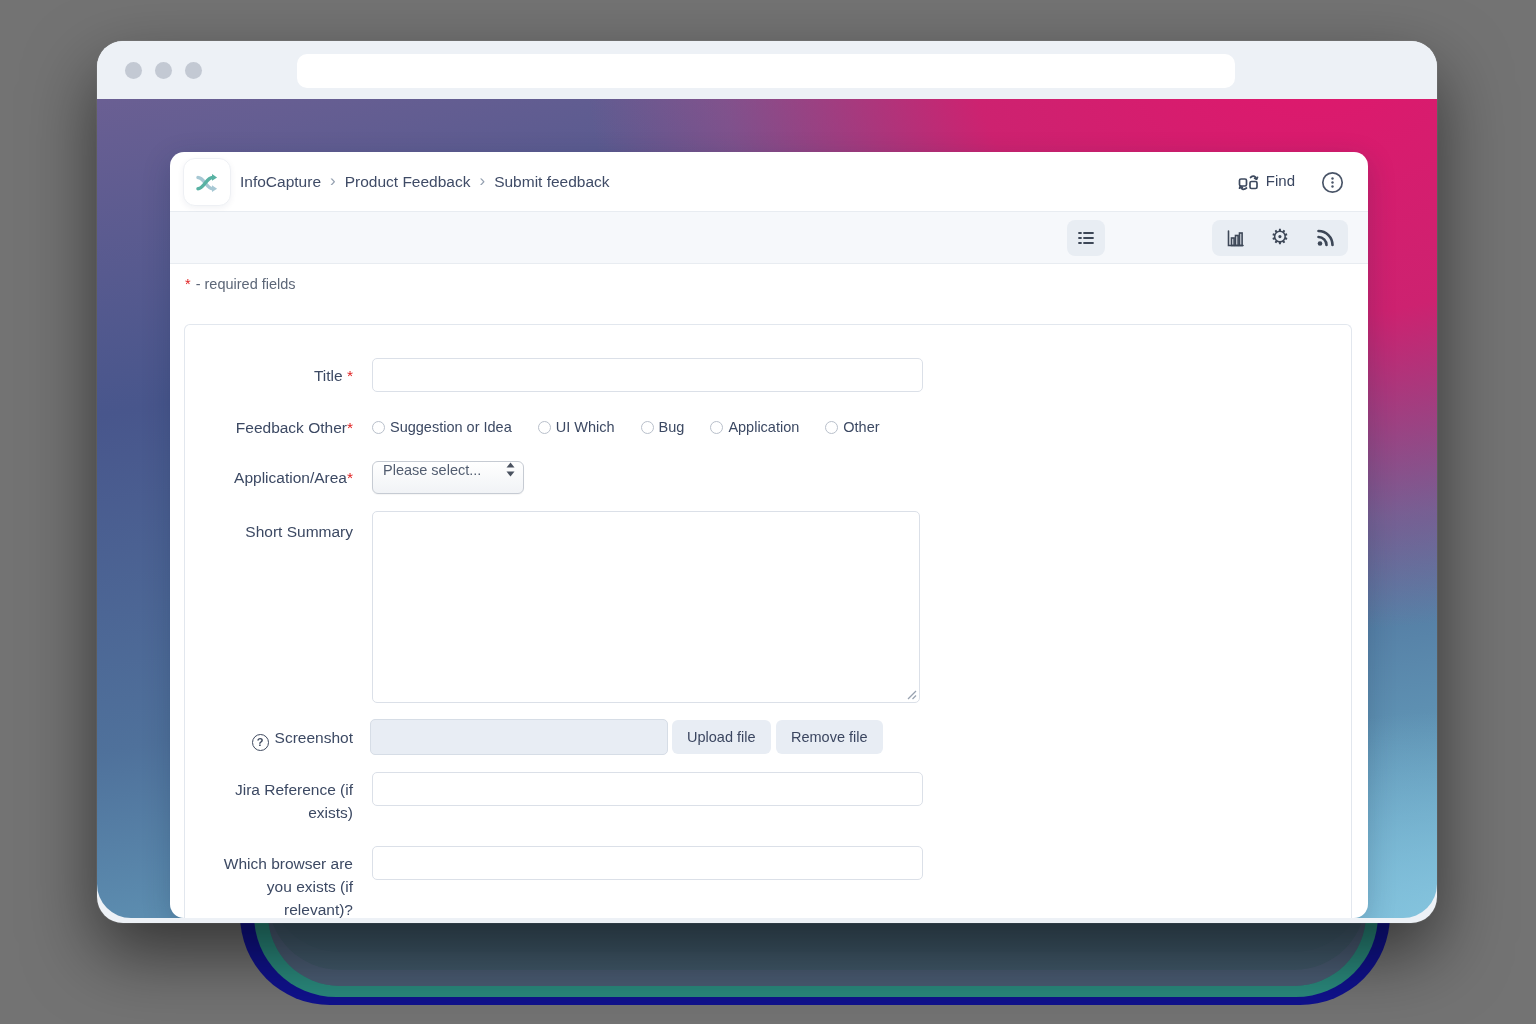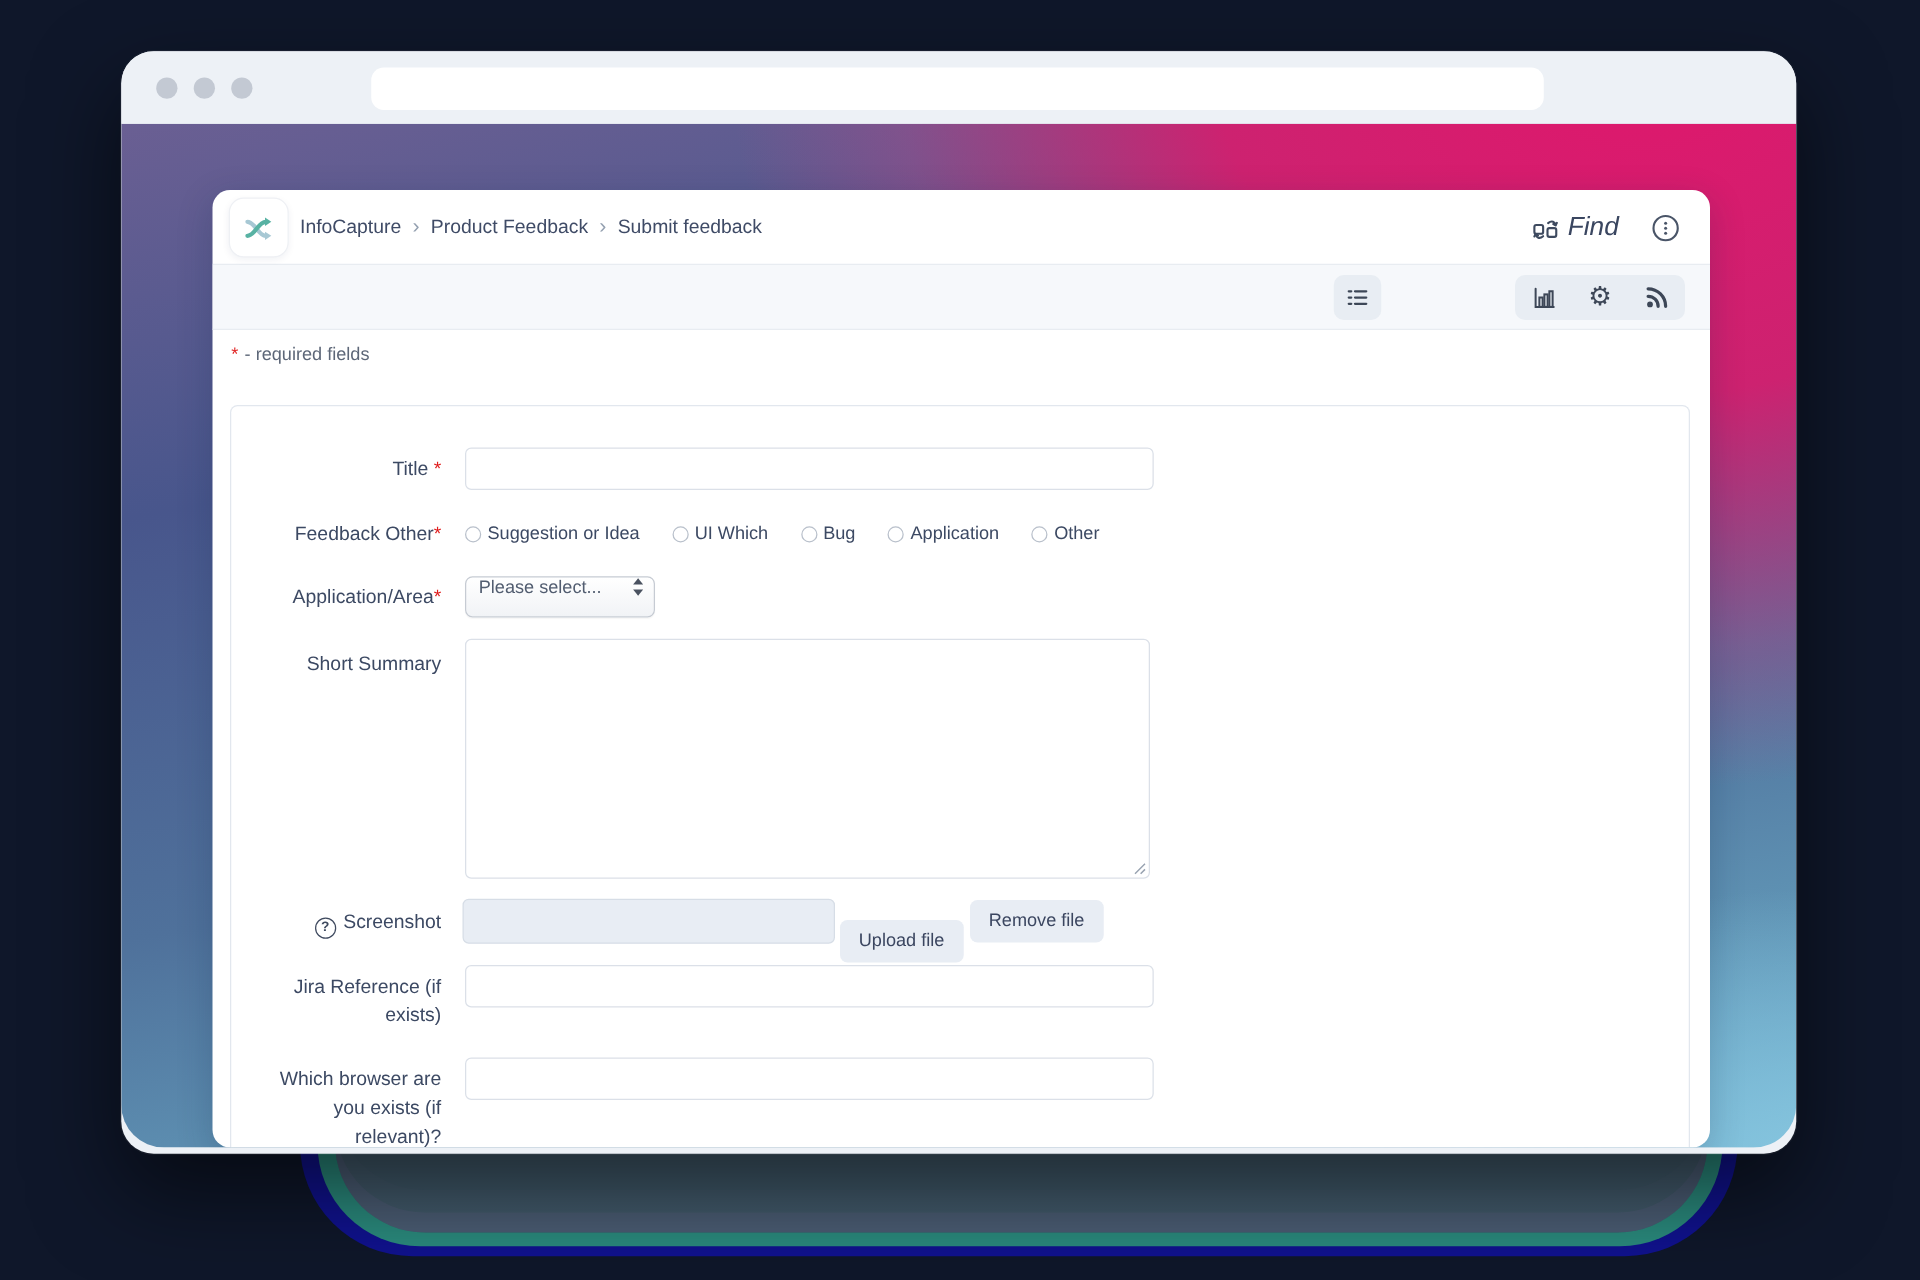--- a/index.html
+++ b/index.html
@@ -1,18 +1,18 @@
 <!DOCTYPE html>
 <html><head>
 <meta charset="utf-8">
 <style>
   * { margin:0; padding:0; box-sizing:border-box; }
   html,body { width:1536px; height:1024px; background:#000; overflow:hidden;
               font-family:"Liberation Sans", sans-serif; }
-  .stage { position:relative; width:1536px; height:1024px; background:#0f172a; }
+  .stage { position:relative; width:1536px; height:1024px; background:#737373; }
 
   
   .layer { position:absolute; }
   .layer-navy  { left:240px; right:146px; top:600px; bottom:19px; border-radius:90px; background:#10128e; }
   .layer-teal  { left:254px; right:158px; top:610px; bottom:27px; border-radius:82px; background:#2a8a7d; }
   .layer-slate { left:268px; right:170px; top:620px; bottom:38px; border-radius:72px;
                  background:linear-gradient(180deg,#4b5a70 0%,#3f5a6a 100%);
                  box-shadow:inset 0 -16px 0 rgba(95,100,135,0.30), inset 0 -34px 0 rgba(75,95,115,0.28); }
 
   
@@ -38,21 +38,21 @@
           box-shadow:0 8px 28px rgba(15,35,70,0.22); }
 
   .card-header { position:relative; height:60px; border-bottom:1px solid #e8ecf1; }
   .logo { position:absolute; left:13px; top:6px; width:48px; height:48px; background:#fff;
           border:1px solid #eef0f4; border-radius:12px; display:flex; align-items:center; justify-content:center;
           box-shadow:0 2px 6px rgba(20,40,80,0.06); }
   .crumbs { position:absolute; left:70px; top:0; height:60px; display:flex; align-items:center;
             font-size:15.5px; color:#3f4b66; }
   .crumb-sep { color:#94a0b0; font-size:17px; margin:0 9px 2px 9px; }
   .header-right { position:absolute; right:24px; top:0; height:60px; display:flex; align-items:center; gap:26px; }
-  .find { display:flex; align-items:flex-end; gap:7px; font-size:21px; color:#3a4660; cursor:pointer;font-style:italic; }
+  .find { display:flex; align-items:flex-start; gap:7px; font-size:15px; color:#3a4660; cursor:pointer; }
 
   .toolbar { position:relative; height:52px; background:#f6f8fb; border-bottom:1px solid #e8ecf1;
              display:flex; align-items:center; justify-content:flex-end; padding-right:20px; gap:9px; }
   .tbtn { height:36px; background:#e8edf3; border-radius:8px; display:flex; align-items:center;
           justify-content:center; cursor:pointer; }
   .tbtn.single { width:38px; margin-right:98px; }
   .tbtn.group  { width:136px; gap:0; }
   .tbtn.group .gslot { flex:1; display:flex; align-items:center; justify-content:center; }
   .gear-glyph { font-family:"DejaVu Sans", sans-serif; font-size:21px; color:#3d4757; line-height:1; }
 
@@ -277,21 +277,21 @@
             </div>
           </div>
 
           <div class="frow" style="top:394px; height:36px;">
             <div class="flabel" style="top:7px;">
               <span class="help-circle">?</span><span>Screenshot</span>
             </div>
             <div class="fctrl" style="top:0; left:185px;">
               <div class="file-box"></div>
             </div>
-            <div class="fctrl" style="top:17px; left:487px;">
+            <div class="fctrl" style="top:1px; left:487px;">
               <button class="fbtn">Upload file</button>
             </div>
             <div class="fctrl" style="top:1px; left:591px;">
               <button class="fbtn">Remove file</button>
             </div>
           </div>
 
           <div class="frow" style="top:447px; height:34px;">
             <div class="flabel" style="top:6px;">
               <span>Jira Reference (if exists)</span>

